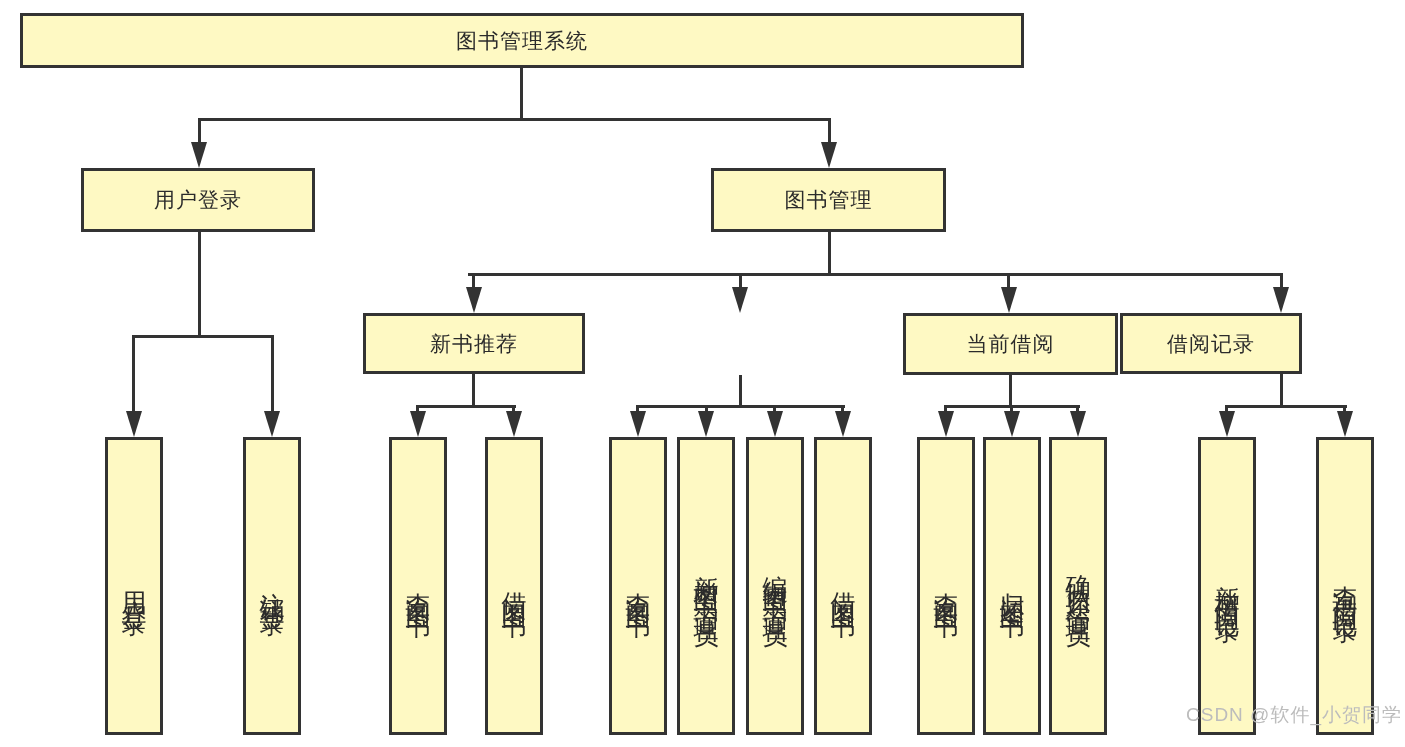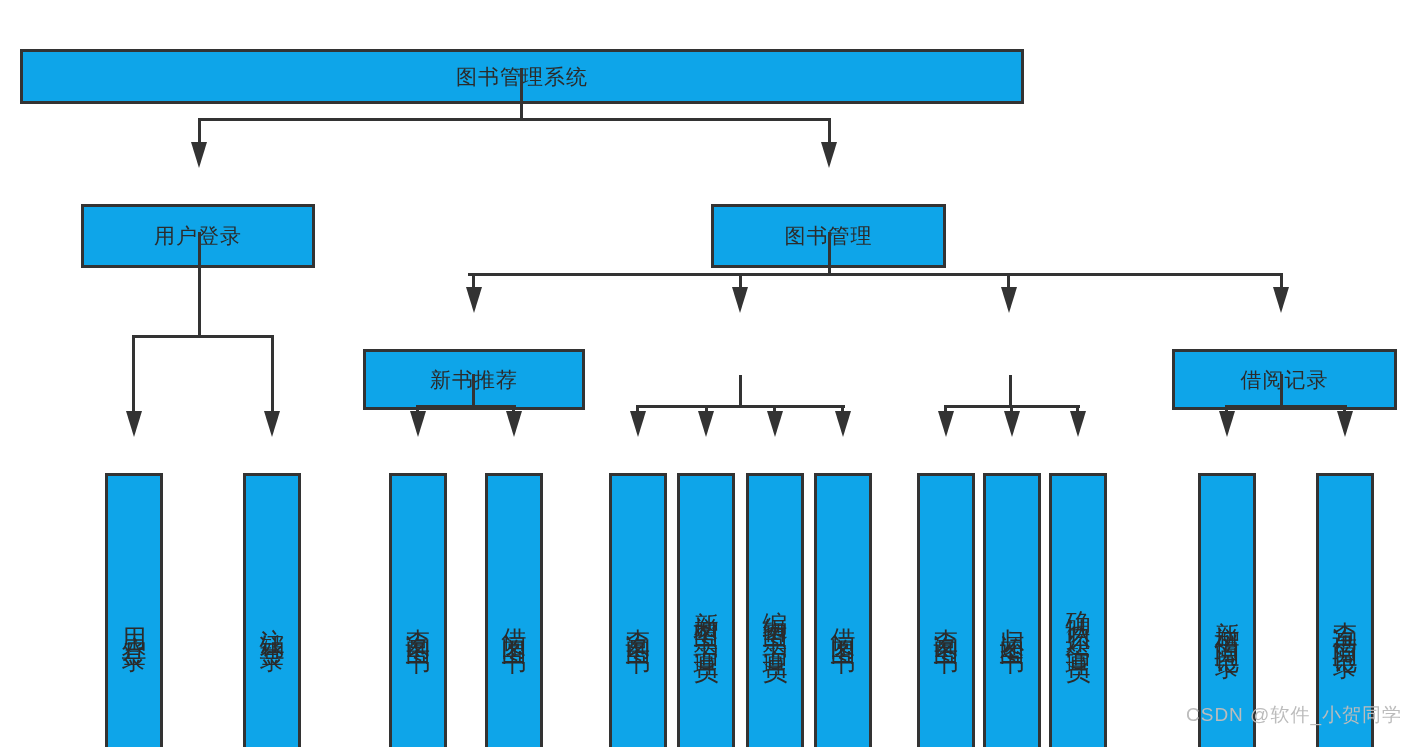--- a/index.html
+++ b/index.html
@@ -1,22 +1,22 @@
 <!DOCTYPE html>
 <html><head>
 <meta charset="utf-8">
 <style>
   html,body{margin:0;padding:0;background:#fff;}
   .stage{
     position:relative;width:1405px;height:747px;background:#ffffff;
     font-family:"Liberation Sans","DejaVu Sans",sans-serif;color:#2b2b2b;overflow:hidden;
   }
   .node{
-    position:absolute;box-sizing:border-box;border:3px solid #333333;background:#0ea5e9;
-    display:flex;align-items:center;justify-content:center;margin-top:36px;
+    position:absolute;box-sizing:border-box;border:3px solid #333333;background:#fef9c3;
+    display:flex;align-items:center;justify-content:center;
   }
   .hnode .label{font-size:21px;letter-spacing:1px;}
   .leaf{top:437px;width:58px;height:298px;}
   .vtext{
     writing-mode:vertical-rl;text-orientation:mixed;
     font-size:25px;line-height:1;letter-spacing:7px;
   }
   .hline,.vline{position:absolute;background:#333333;}
   .hline{height:3px;}
   .vline{width:3px;}
@@ -42,21 +42,24 @@
   <div class="node hnode" style="left:81px;top:168px;width:234px;height:64px;">
     <span class="label">用户登录</span>
   </div>
   <div class="node hnode" style="left:363px;top:313px;width:222px;height:61px;">
     <span class="label">新书推荐</span>
   </div>
 
   <div class="node hnode" style="left:711px;top:168px;width:235px;height:64px;">
     <span class="label">图书管理</span>
   </div>
-  <div class="node hnode" style="left:1172px;top:313px;width:225px;height:61px;">
+  <div class="node hnode" style="left:903px;top:313px;width:215px;height:62px;">
+    <span class="label">当前借阅</span>
+  </div>
+  <div class="node hnode" style="left:1120px;top:313px;width:182px;height:61px;">
     <span class="label">借阅记录</span>
   </div>
 
   <div class="node leaf" style="left:105px;">
     <span class="vtext">用户登录</span>
   </div>
   <div class="node leaf" style="left:243px;">
     <span class="vtext">注销登录</span>
   </div>
 

